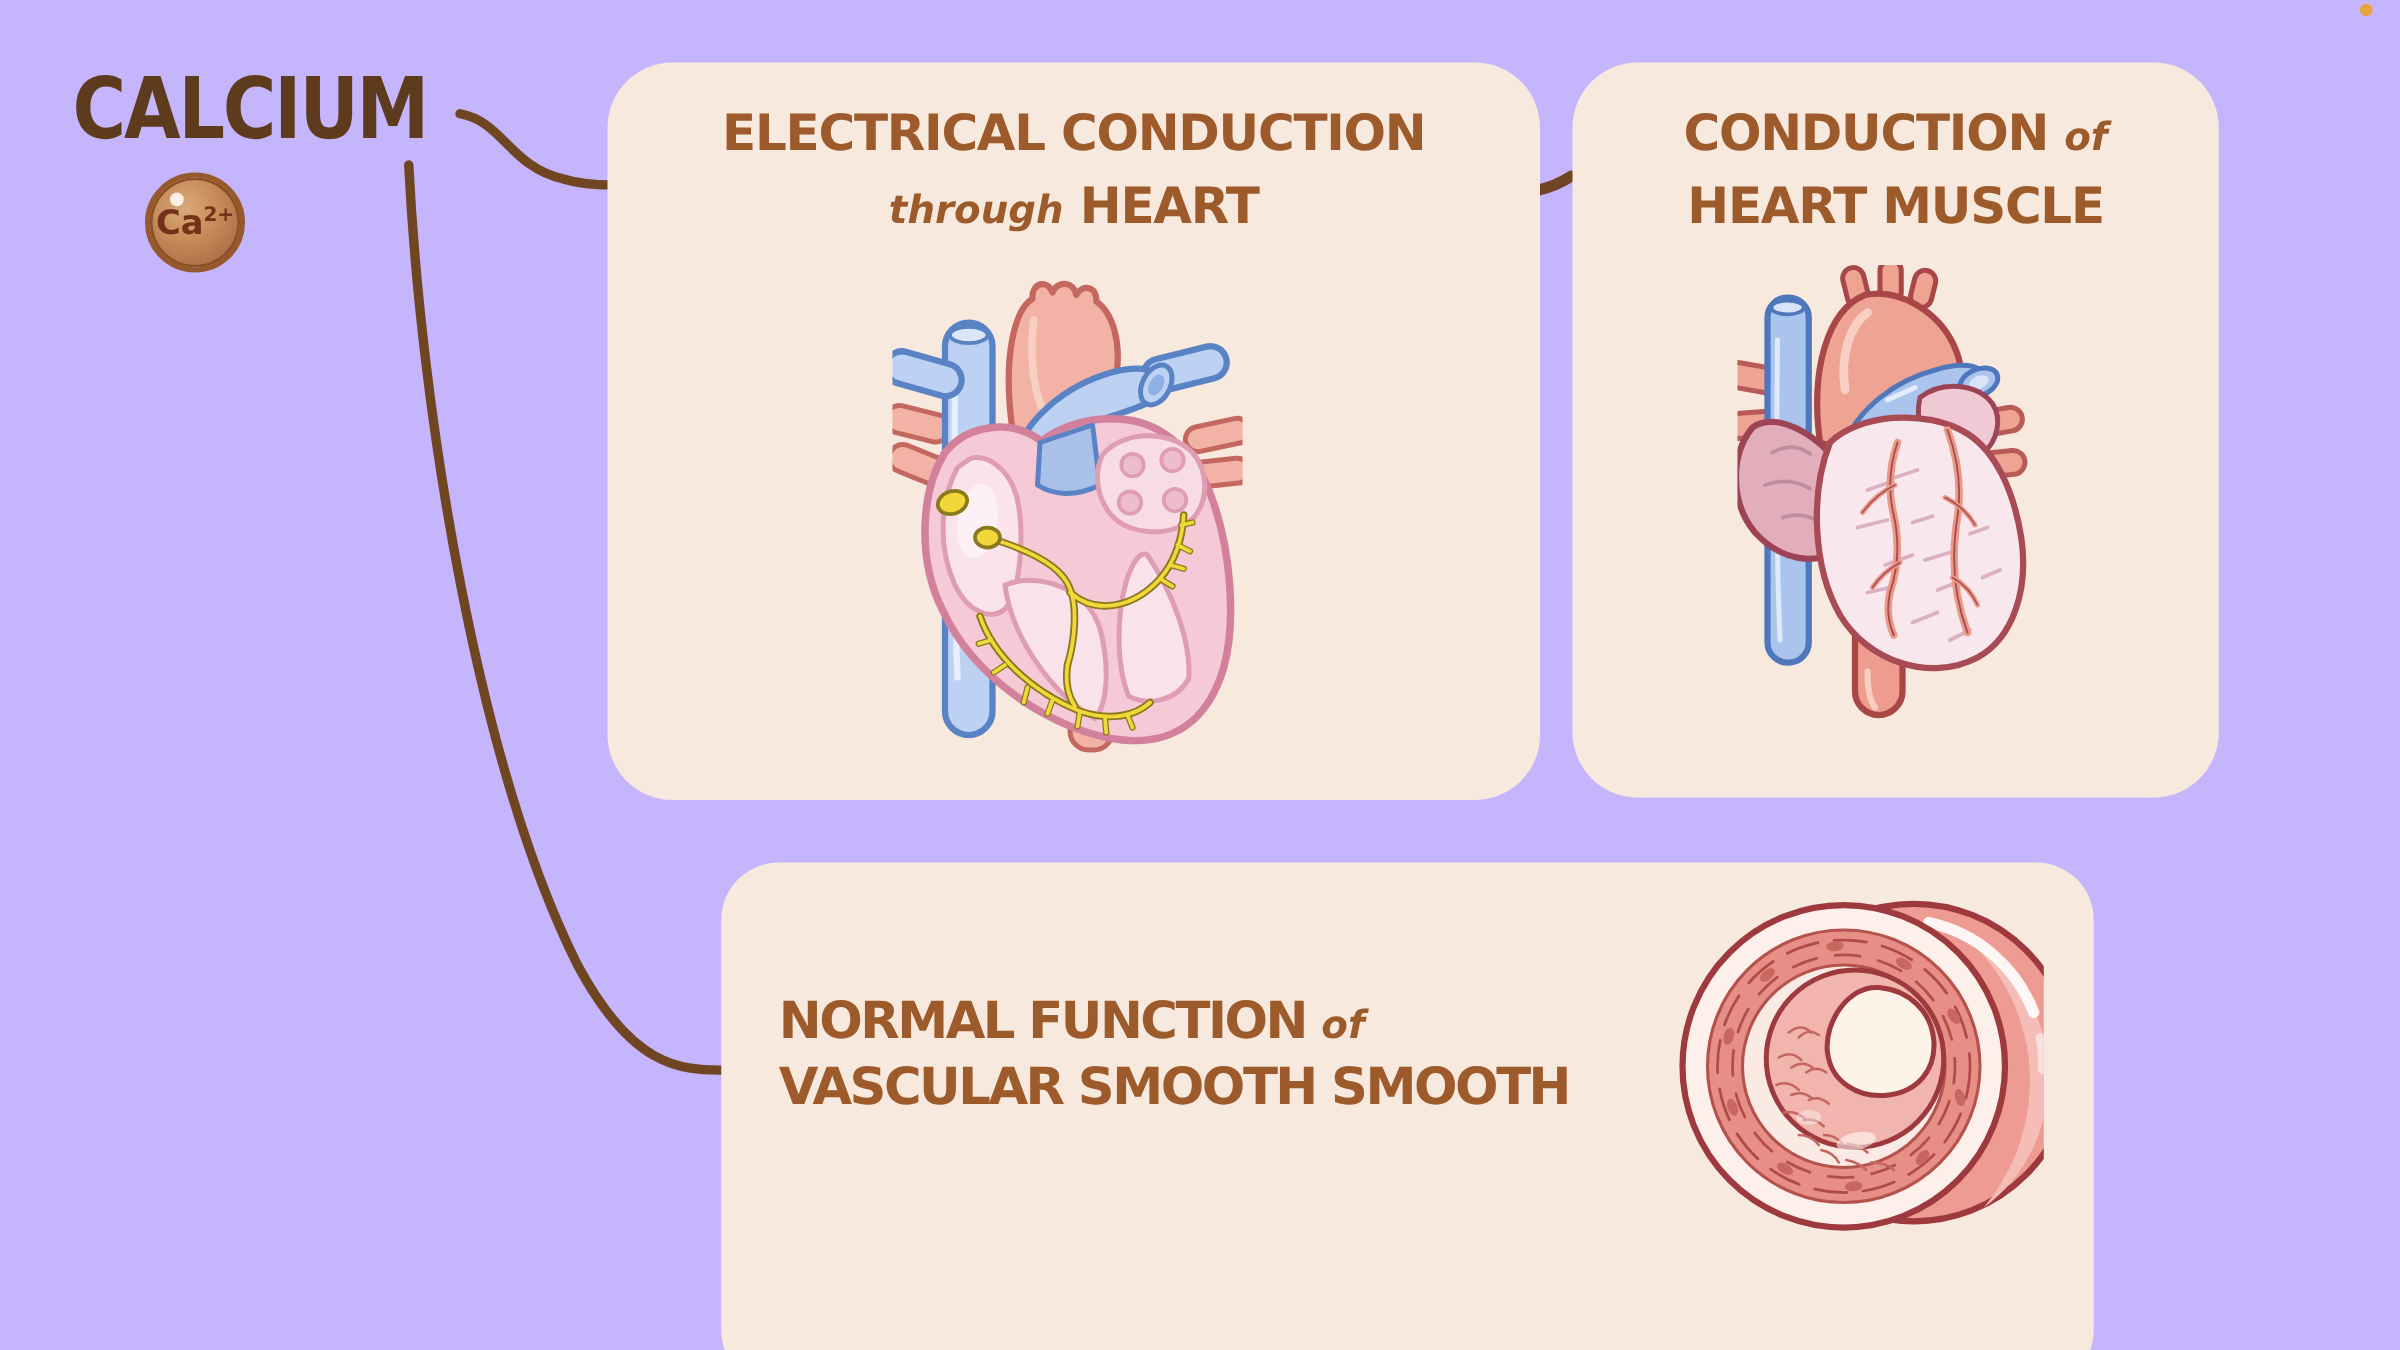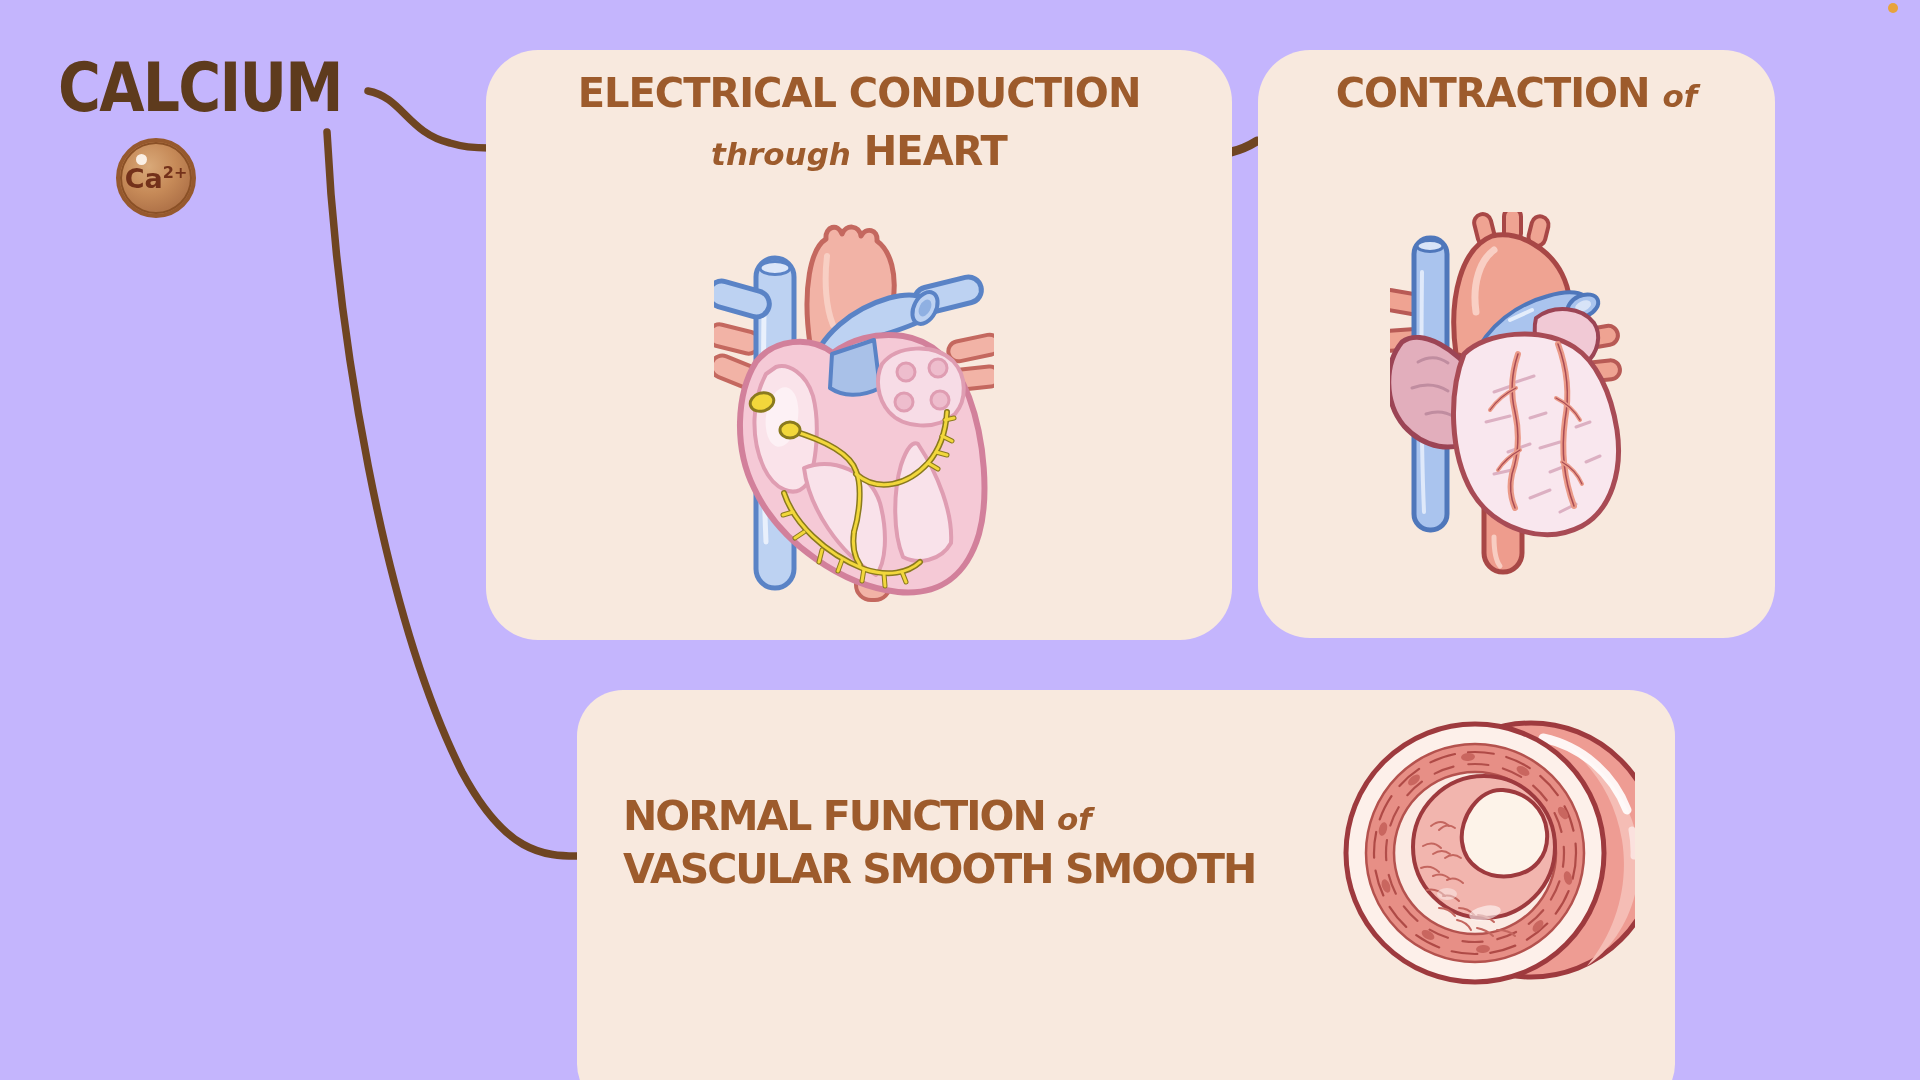--- a/index.html
+++ b/index.html
@@ -23,21 +23,21 @@
     position:absolute;left:16px;top:12px;width:11px;height:11px;border-radius:50%;
     background:#fdf4ec;opacity:.95;
   }
   .ion-label{font-size:27px;font-weight:bold;color:#73311a;line-height:1;text-align:center;}
   .ion-label sup{font-size:16px;}
   .panel{position:absolute;background:#f8e9de;border-radius:52px;}
   .panel-conduction{left:486px;top:50px;width:746px;height:590px;}
   .panel-contraction{left:1258px;top:50px;width:517px;height:588px;}
   .panel-vessel{left:577px;top:690px;width:1098px;height:420px;border-radius:46px;}
   .ptitle{
-    text-align:center;padding-top:14px;
+    text-align:center;padding-top:28px;
     font-size:40px;font-weight:bold;color:#9d5b2c;
     letter-spacing:-1px;line-height:1.45;
   }
   .ptitle .small, .ltitle .small{font-size:31px;font-style:italic;letter-spacing:0;}
   .ltitle{
     position:absolute;left:46px;top:100px;
     font-size:41px;font-weight:bold;color:#9d5b2c;
     letter-spacing:-2px;line-height:1.3;white-space:nowrap;
   }
   .illu{position:absolute;}
@@ -150,22 +150,23 @@
             <path d="M79,300 l-10,3"></path>
         </g>
         <ellipse cx="48" cy="190" rx="12" ry="9" fill="#f2d73b" stroke="#8a7a1e" stroke-width="3" transform="rotate(-18 48 190)"></ellipse>
         <ellipse cx="76" cy="218" rx="10" ry="8" fill="#f2d73b" stroke="#8a7a1e" stroke-width="3"></ellipse>
       </g>
     </svg>
   </div>
 
   <div class="panel panel-contraction">
     <div class="ptitle">
-      <span>CONTRACTION</span>
+      <span>CONDUCTION</span>
       <span class="small">of</span><br>
+      <span>HEART MUSCLE</span>
     </div>
     <svg class="illu" style="left:132px;top:162px;" width="260" height="380" viewBox="0 0 260 380">
       <g stroke-linecap="round" stroke-linejoin="round">
 
         <rect x="-10" y="80" width="42" height="20" rx="10" fill="#efa392" stroke="#b85a55" stroke-width="4" transform="rotate(10 11 90)"></rect>
         <rect x="-10" y="118" width="42" height="20" rx="10" fill="#efa392" stroke="#b85a55" stroke-width="4" transform="rotate(-4 11 128)"></rect>
 
         <rect x="24" y="26" width="33" height="292" rx="16" fill="#aac4ee" stroke="#4f77bb" stroke-width="5"></rect>
         <path d="M32,60 C31,150 31,230 34,300" stroke="#dfe9fa" stroke-width="4" fill="none"></path>
         <ellipse cx="40" cy="34" rx="13" ry="5.5" fill="#d8e4f8" stroke="#4f77bb" stroke-width="3"></ellipse>

